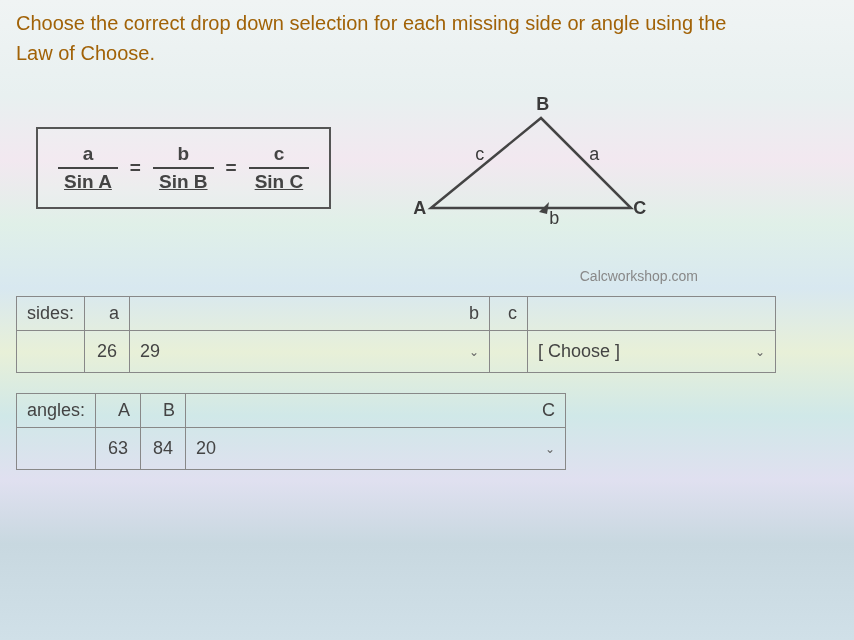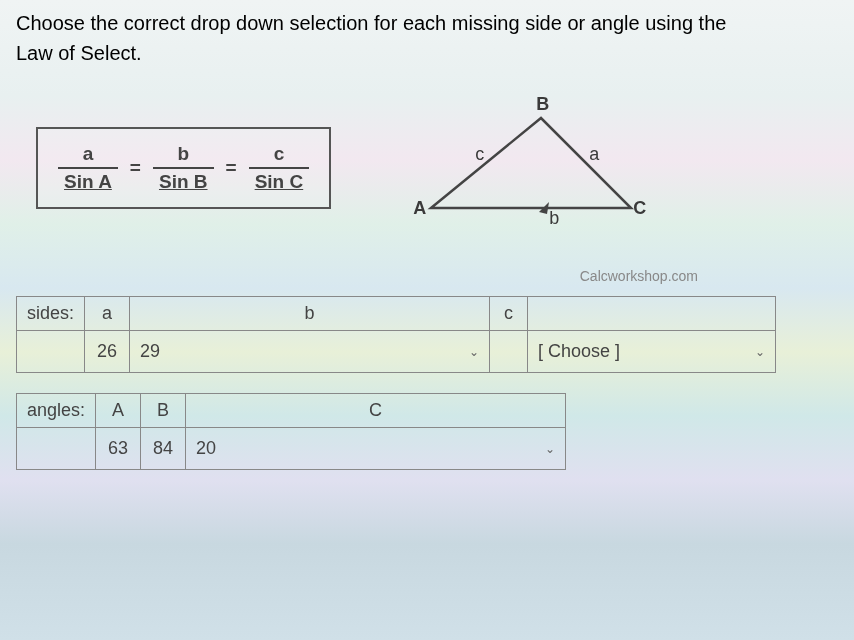--- a/index.html
+++ b/index.html
@@ -13,21 +13,21 @@
       background: linear-gradient(180deg, #f0f4f4 0%, #e8f0f0 15%, #f2e8f0 25%, #e0f0e8 35%, #d8e8f0 45%, #e8f0d8 55%, #d0e8e8 65%, #e0e0f0 75%, #c8d8e0 85%, #d0e0e8 100%);
       font-family: Arial, sans-serif;
       color: #3a3a3a;
       padding: 8px 16px;
       position: relative;
       overflow: hidden;
     }
     .prompt-text {
       font-size: 20px;
       line-height: 1.5;
-      color: #000000;
+      color: #a16207;
       margin-bottom: 40px;
     }
     .figures-row {
       display: flex;
       align-items: center;
       gap: 80px;
       margin-left: 20px;
       margin-bottom: 80px;
     }
     .formula-box {
@@ -82,21 +82,21 @@
     }
     table.data {
       border-collapse: collapse;
       margin-bottom: 20px;
       font-size: 18px;
       color: #444;
     }
     table.data td {
       border: 1px solid #888;
       padding: 10px 12px;
-      text-align: center;
+      text-align: right;
       vertical-align: middle;
     }
     table.data .label-cell {
       font-size: 18px;
       padding: 6px 10px;
     }
     .dropdown {
       display: flex;
       justify-content: space-between;
       align-items: center;
@@ -121,21 +121,21 @@
     .angles-table td.c2 { width: 28px; }
     .angles-table td.c3 { width: 28px; }
     .angles-table td.c4 { width: 380px; }
     .val-cell { text-align: right; }
   </style>
 </head>
 <body>
 
 <div class="prompt-text">
   <span>Choose the correct drop down selection for each missing side or angle using the</span><br>
-  <span>Law of Select.</span>
+  <span>Law of Choose.</span>
 </div>
 
 <div class="figures-row">
   <div class="formula-box">
     <span class="frac">
       <span class="num">a</span>
       <span class="den">Sin A</span>
     </span>
     <span class="eq">=</span>
     <span class="frac">

